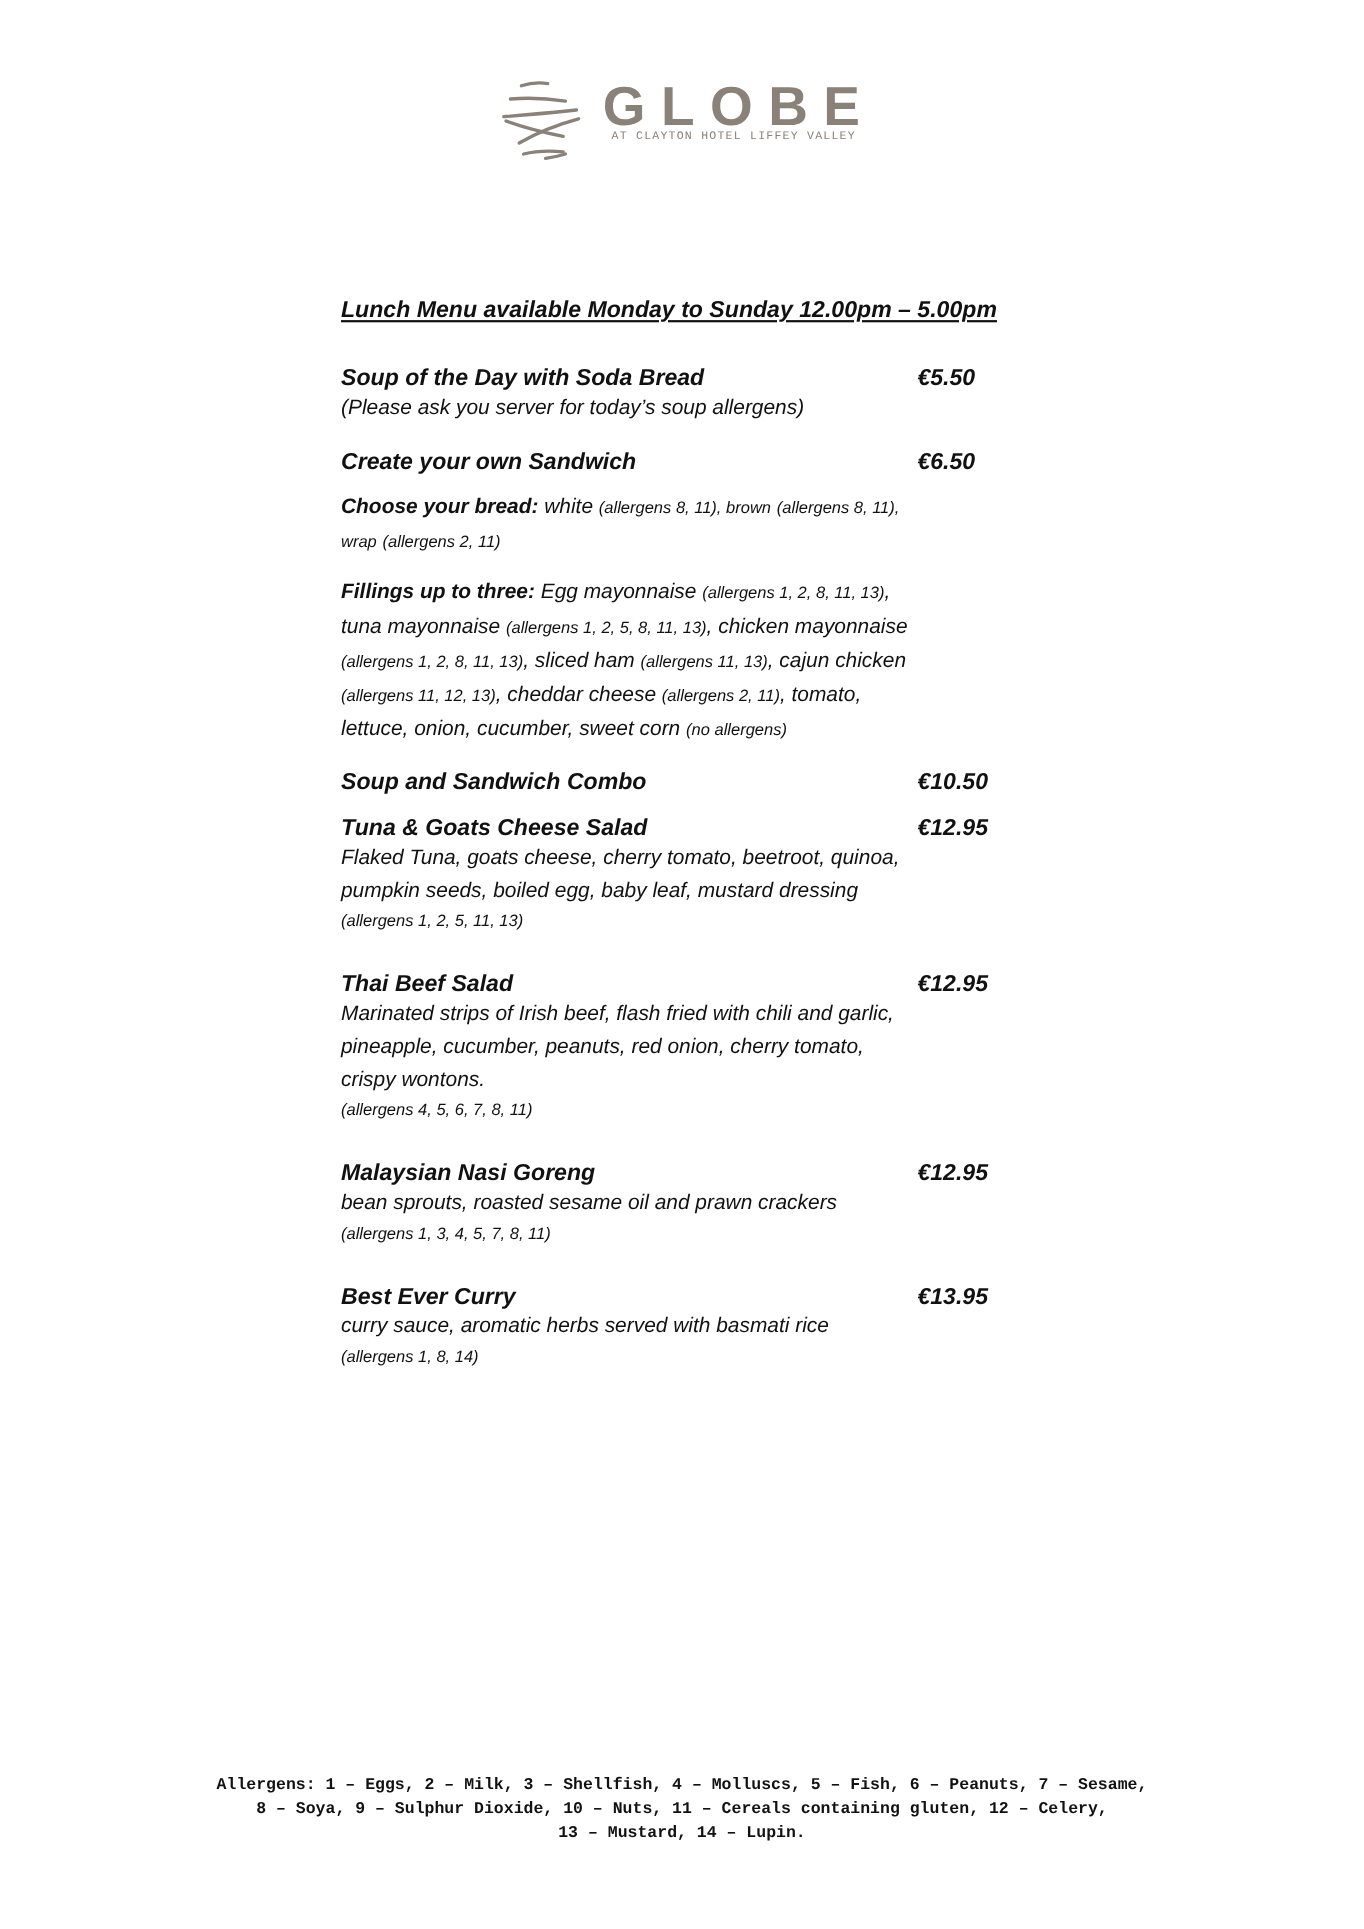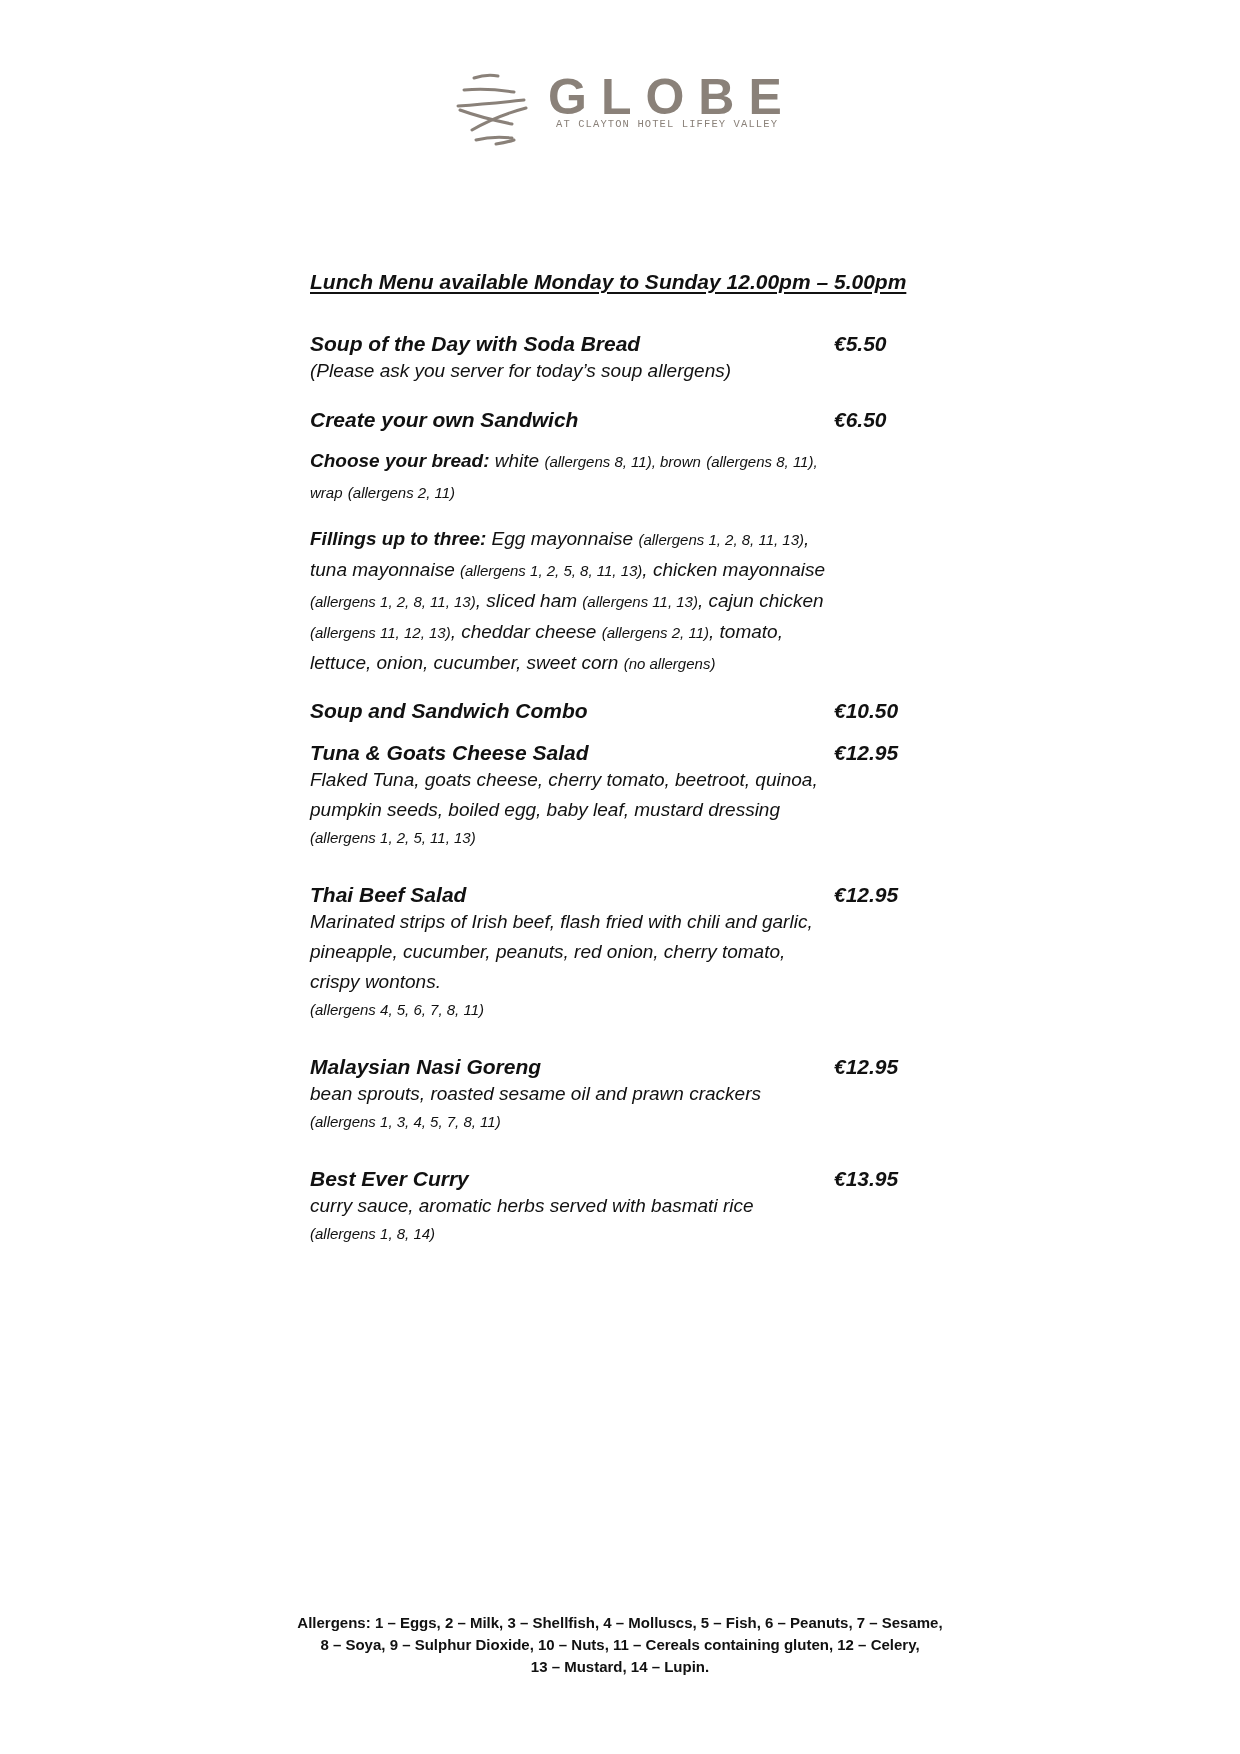--- a/index.html
+++ b/index.html
@@ -31,21 +31,21 @@
     .item-row { display: flex; position: relative; height: 28px; align-items: flex-end; }
     .item-title { font-weight: bold; font-size: 21px; }
     .item-price { position: absolute; left: 524px; font-weight: bold; font-size: 21px; }
     .desc { font-size: 19px; line-height: 30px; }
     .allergen { font-size: 15px; line-height: 26px; }
     .para { font-size: 19px; line-height: 30px; margin-bottom: 16px; }
     .para b { font-weight: bold; }
     .para .sm { font-size: 15px; }
     .footer {
       position: absolute; left: 0; width: 1240px; top: 1612px; text-align: center;
-      font-weight: bold; font-size: 15px; line-height: 22px;
+      font-weight: bold; font-size: 15px; line-height: 22px; font-family: Liberation Mono, monospace;
     }
     .footer div { white-space: nowrap; }
   </style>
 </head>
 <body>
 
 <div class="logo">
   <svg class="logo-mark" viewBox="0 0 84 84">
     <g stroke="#8a8179" stroke-width="3" fill="none" stroke-linecap="round">
       <path d="M22 10 Q34 6 46 8"></path>

